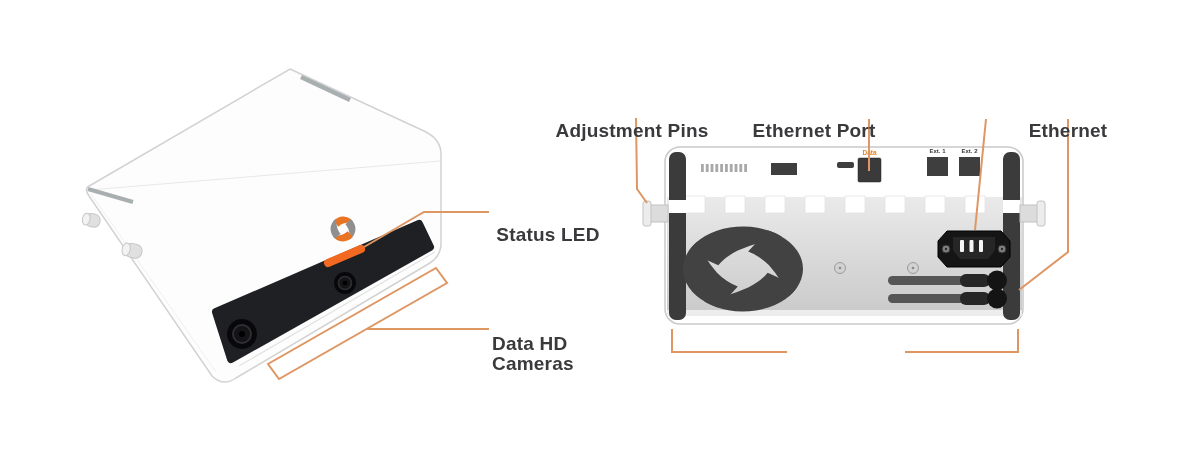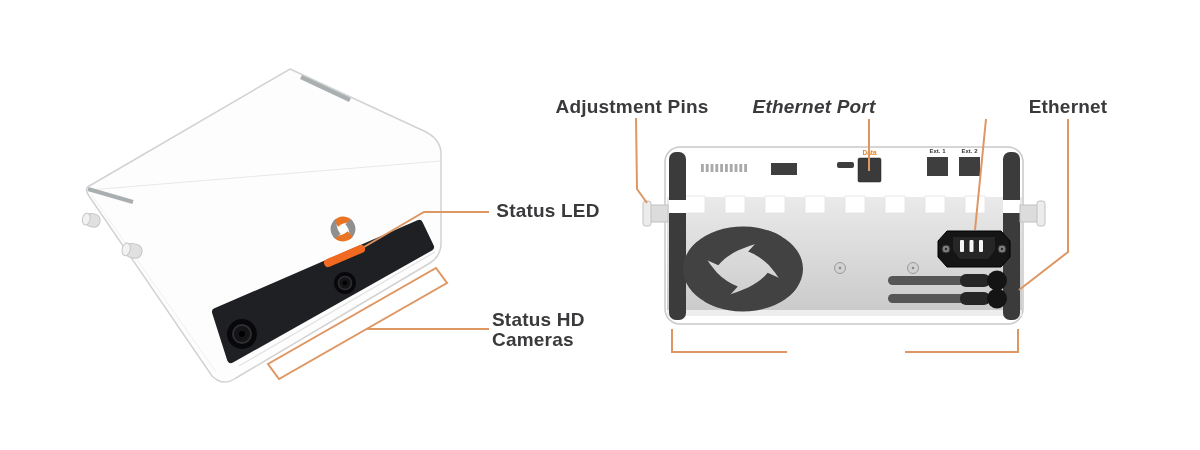--- a/index.html
+++ b/index.html
@@ -3,21 +3,21 @@
 <meta charset="utf-8">
 <style>
   html,body{margin:0;padding:0;background:#ffffff;}
   #canvas{
     position:relative;width:1200px;height:450px;background:#ffffff;overflow:hidden;
     font-family:"Liberation Sans", sans-serif;
   }
   #art{position:absolute;left:0;top:0;}
   .callout{
     position:absolute;font-weight:700;font-size:19px;line-height:19.5px;
-    color:#3A3A3C;letter-spacing:.2px;
+    color:#3A3A3C;letter-spacing:.2px;margin-top:24px;
   }
   .center{text-align:center;}
   .svgsmall{font-family:"Liberation Sans",sans-serif;font-weight:700;}
 </style>
 </head>
 <body>
 
 <div id="canvas">
 
 <svg id="art" width="1200" height="450" viewBox="0 0 1200 450">
@@ -174,23 +174,23 @@
     <path d="M 869,119 L 869,171"></path>
     <path d="M 986,119 L 975,230"></path>
     <path d="M 1068,119 L 1068,252 L 1019,290"></path>
     <path d="M 672,329 L 672,352 L 787,352"></path>
     <path d="M 905,352 L 1018,352 L 1018,329"></path>
   </g>
 </svg>
 
 <div class="callout" style="left:493px;top:201px;width:110px;text-align:center;">Status LED</div>
 
-<div class="callout" style="left:492px;top:310px;width:110px;">Status HD Cameras</div>
+<div class="callout" style="left:492px;top:310px;width:110px;">Data HD Cameras</div>
 
 <div class="callout center" style="left:552px;top:97px;width:160px;">Adjustment Pins</div>
 
-<div class="callout center" style="left:740px;top:97px;width:148px;font-style:italic;">Ethernet Port</div>
+<div class="callout center" style="left:740px;top:97px;width:148px;">Ethernet Port</div>
 
 
 <div class="callout center" style="left:1006px;top:97px;width:124px;">Ethernet</div>
 
 
 </div>
 
 </body></html>

